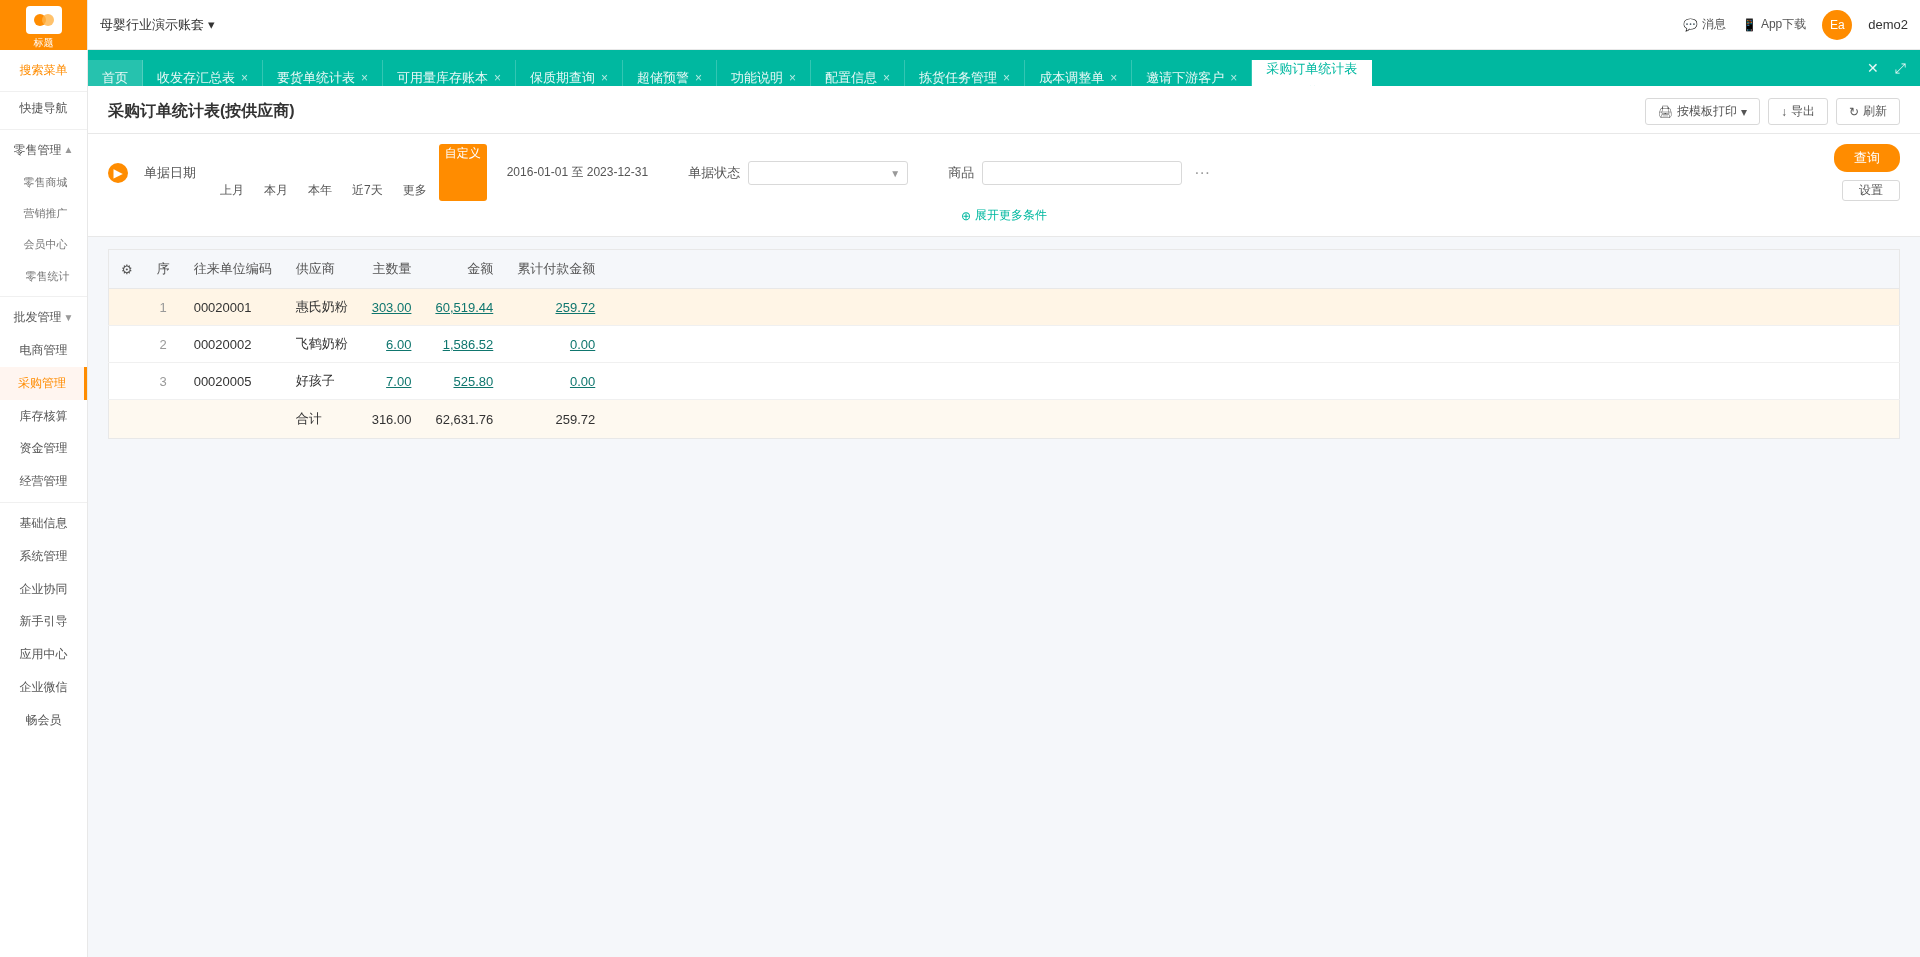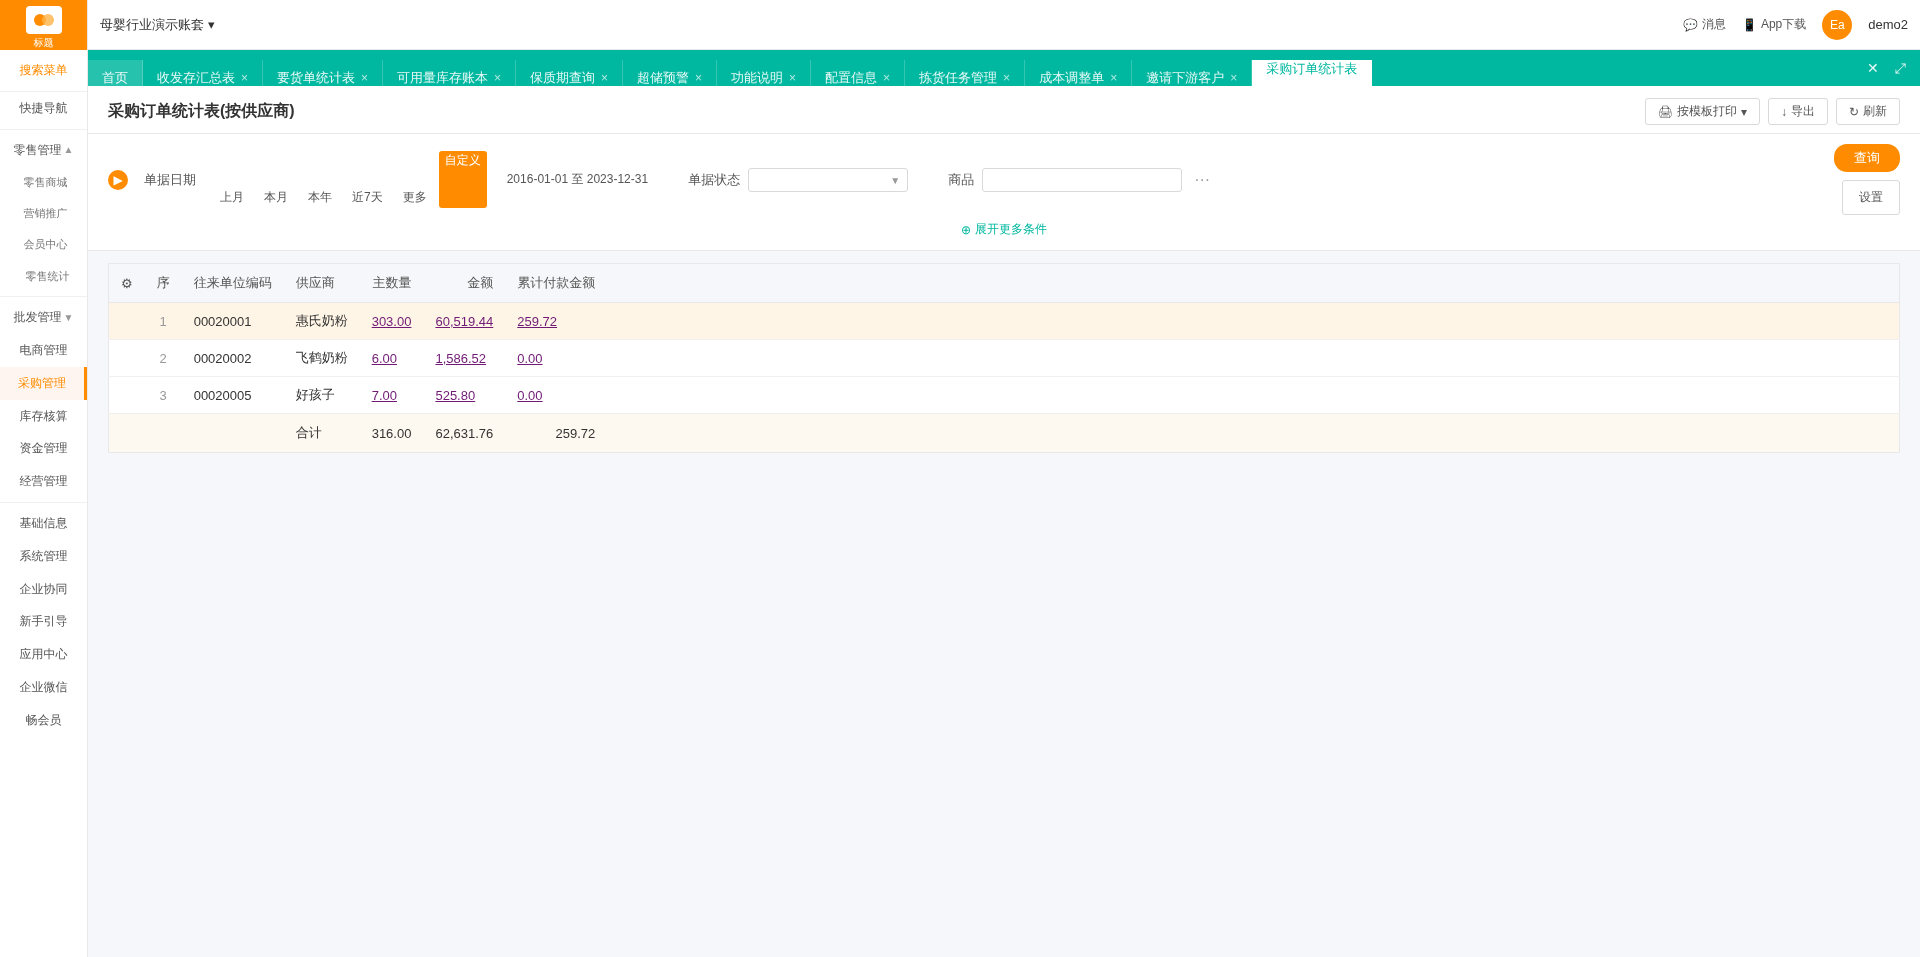--- a/index.html
+++ b/index.html
@@ -59,31 +59,31 @@
     .filter-custom-tag { background: #ff8c00; color: #fff; padding: 1px 6px; border-radius: 3px; font-size: 12px; cursor: pointer; }
     .filter-date-range { font-size: 12px; color: #555; margin-left: 4px; }
     .filter-field { display: flex; align-items: center; gap: 8px; margin-left: 24px; }
     .filter-field-label { font-size: 13px; color: #555; white-space: nowrap; }
     .filter-select { border: 1px solid #d9d9d9; border-radius: 3px; padding: 4px 28px 4px 8px; font-size: 12px; background: #fff; appearance: none; cursor: pointer; min-width: 160px; position: relative; }
     .filter-select-wrap { position: relative; display: inline-block; }
     .filter-select-wrap::after { content: "▼"; position: absolute; right: 8px; top: 50%; transform: translateY(-50%); font-size: 10px; color: #999; pointer-events: none; }
     .filter-input { border: 1px solid #d9d9d9; border-radius: 3px; padding: 4px 8px; font-size: 12px; background: #fff; min-width: 200px; }
     .filter-dots { color: #999; cursor: pointer; font-size: 16px; margin-left: 4px; }
     .btn-query { background: #ff8c00; color: #fff; border: none; padding: 5px 20px; border-radius: 13px; cursor: pointer; font-size: 13px; }
-    .btn-settings { background: #fff; color: #555; border: 1px solid #d9d9d9; padding: 8px 16px; border-radius: 3px; cursor: pointer; font-size: 12px; margin-top: 4px; display: block; text-align: center; }
+    .btn-settings { background: #fff; color: #555; border: 1px solid #d9d9d9; padding: 1px 16px; border-radius: 3px; cursor: pointer; font-size: 12px; margin-top: 4px; display: block; text-align: center; }
 
     .filter-expand-row { display: flex; align-items: center; justify-content: center; padding: 6px 0 2px; }
     .expand-btn { color: #00b8a0; font-size: 12px; cursor: pointer; display: flex; align-items: center; gap: 4px; border: none; background: none; }
 
     
     .table-wrap { flex: 1; overflow: auto; padding: 12px 20px; }
     table { width: 100%; border-collapse: collapse; background: #fff; border: 1px solid #e8e8e8; }
     thead th { background: #f5f7fa; padding: 10px 12px; text-align: left; font-size: 13px; color: #555; font-weight: 500; border-bottom: 1px solid #e8e8e8; white-space: nowrap; }
     tbody td { padding: 9px 12px; font-size: 13px; color: #333; border-bottom: 1px solid #f0f0f0; white-space: nowrap; }
-    tbody td.number { color: #701a75; text-decoration: underline; cursor: pointer; }
+    tbody td.number { text-align: right; color: #0f766e; text-decoration: underline; cursor: pointer; }
     tbody tr.selected { background: #fff5e6; }
     tfoot td { padding: 10px 12px; font-size: 13px; color: #333; font-weight: 500; background: #fef9f0; border-top: 1px solid #e8e8e8; }
     .row-num { color: #999; text-align: center; }
     .col-check { width: 40px; text-align: center; }
 
     
     ::-webkit-scrollbar { width: 6px; height: 6px; }
     ::-webkit-scrollbar-thumb { background: #ccc; border-radius: 3px; }
   </style>
 </head>

